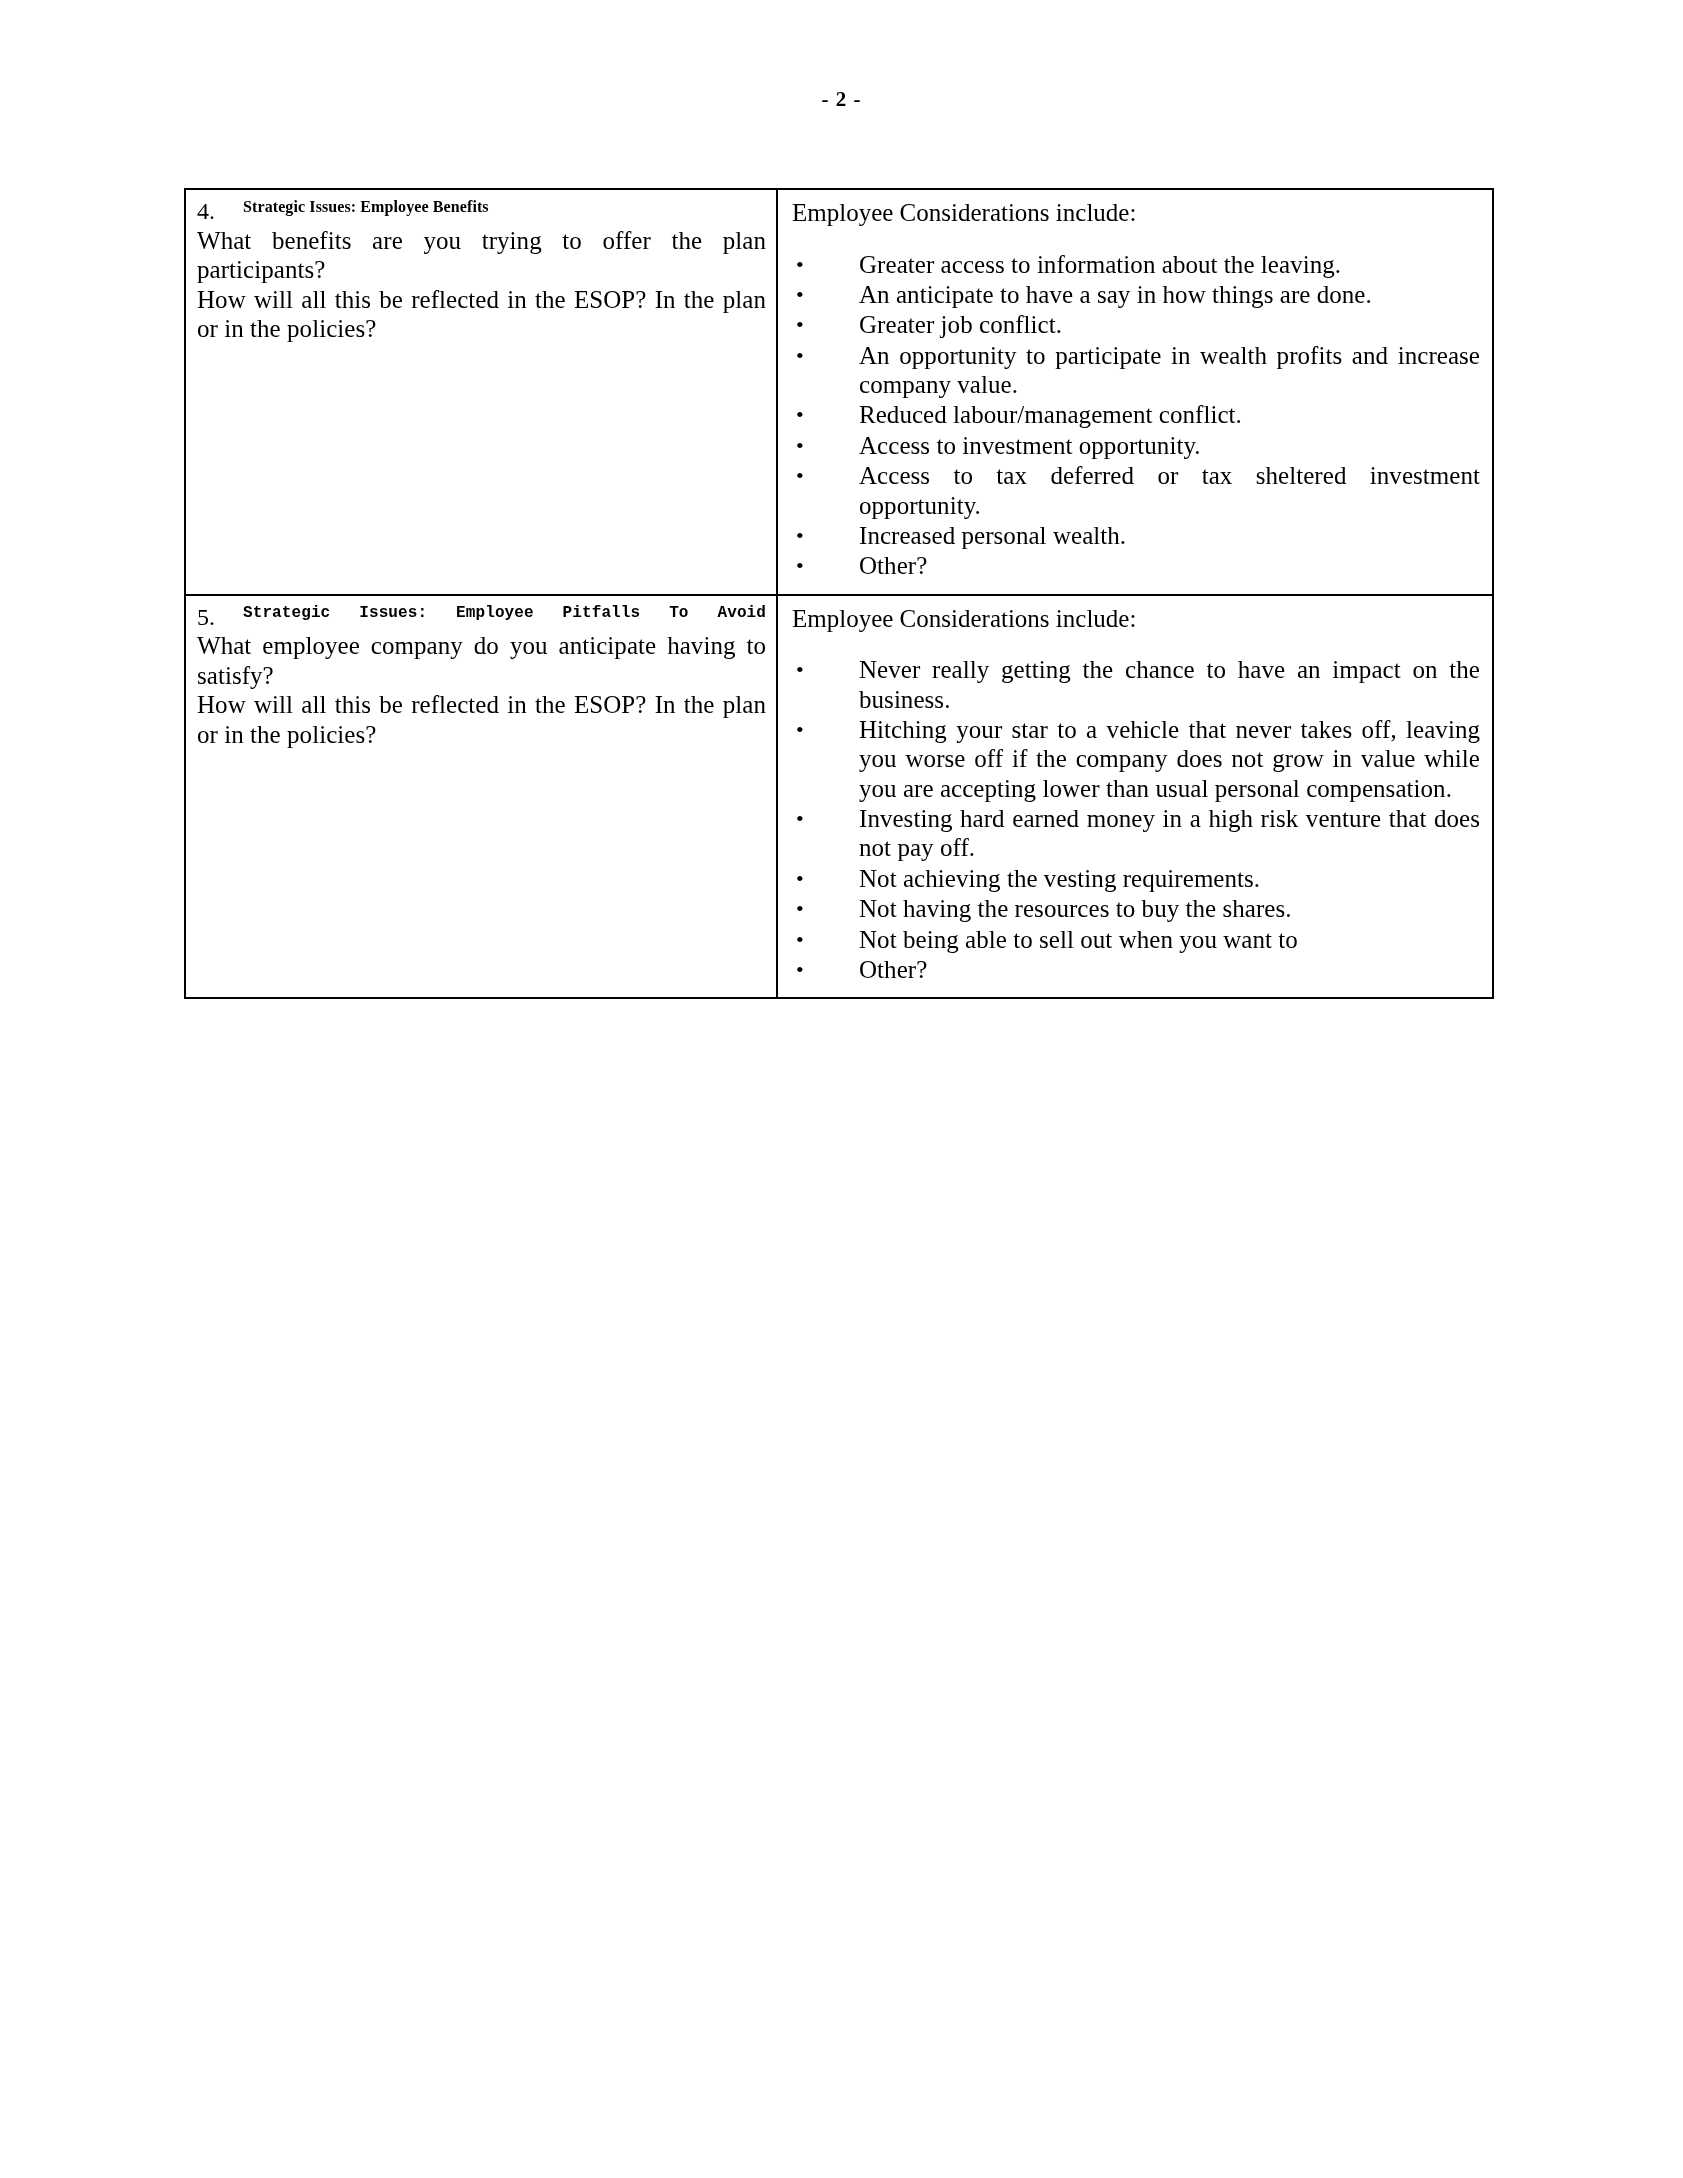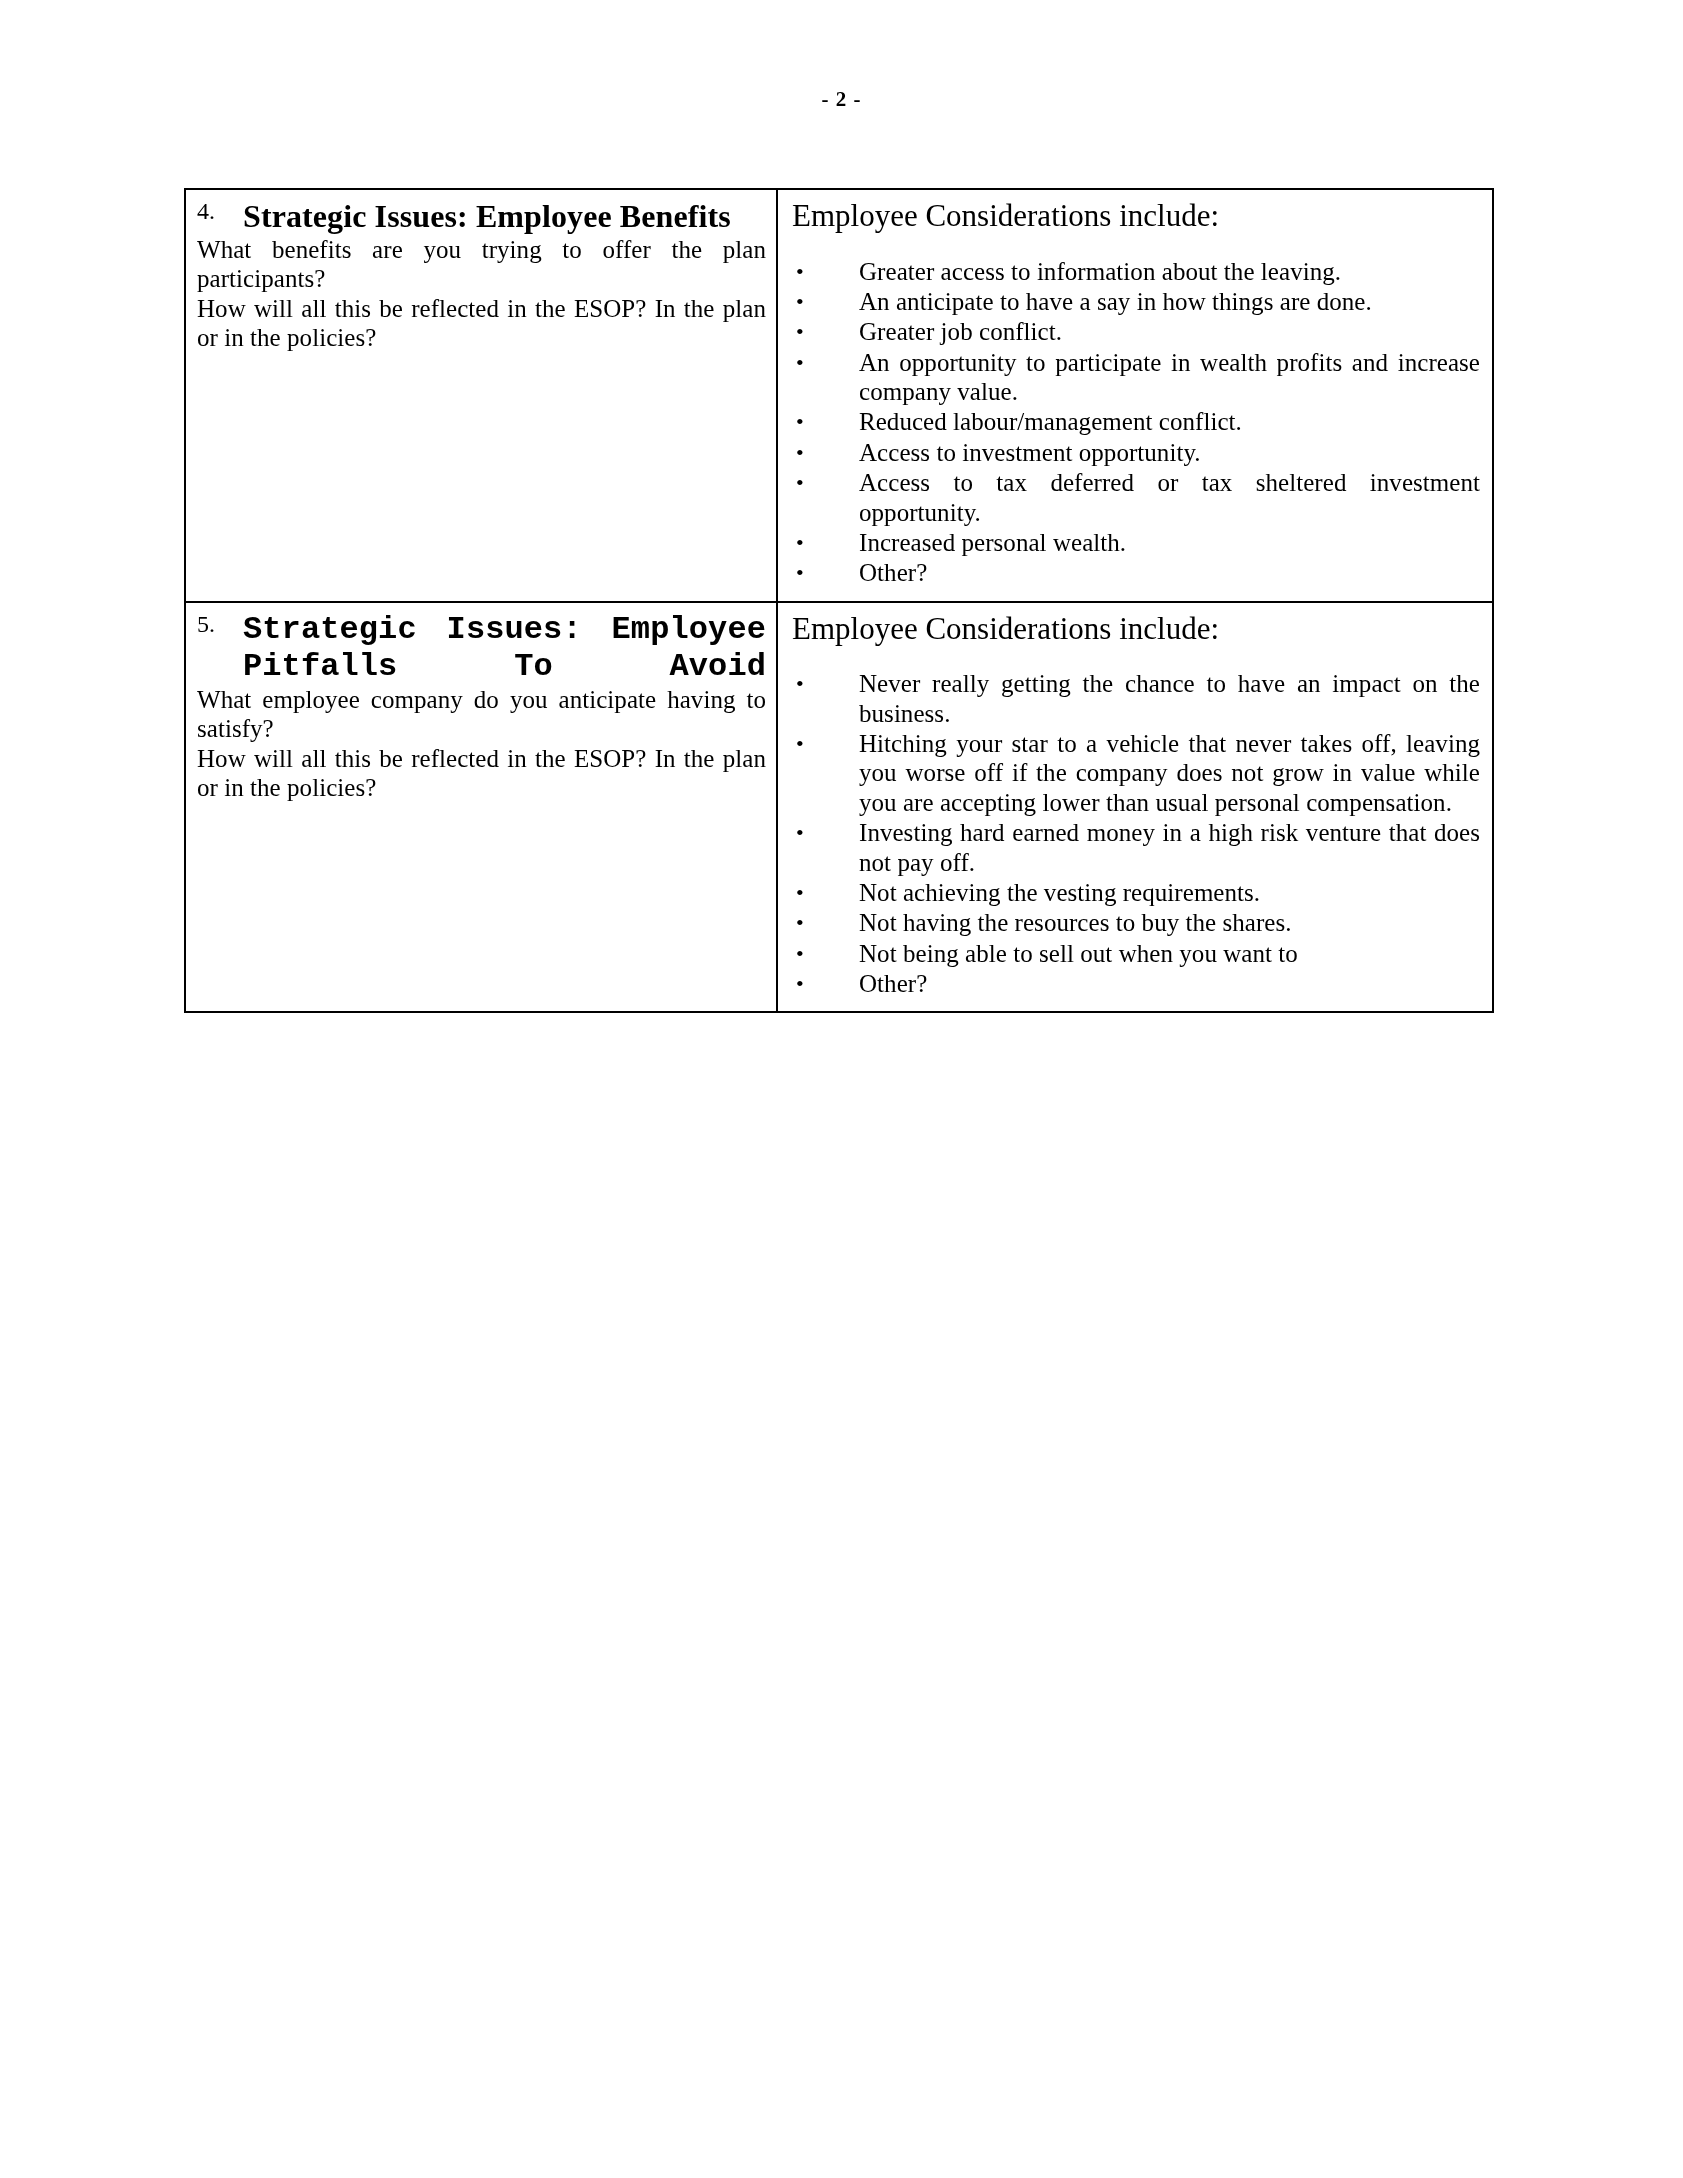--- a/index.html
+++ b/index.html
@@ -72,21 +72,21 @@
     align-items: flex-start;
   }
   .issue-num {
     font-weight: normal;
     font-size: 24px;
     min-width: 46px;
     flex: 0 0 46px;
   }
   .issue-head-text {
     font-weight: bold;
-    font-size: 32px;
+    font-size: 16px;
     letter-spacing: 0.1px;
     flex: 1 1 auto;
   }
   .issue-head-text.justify-head {
     text-align: justify;
     text-align-last: justify;
     font-family: Liberation Mono, monospace;
   }
 
   .issue-para {
@@ -96,21 +96,21 @@
     text-align: justify;
     text-align-last: left;
     letter-spacing: 0.05px;
   }
   .issue-para.second {
     margin-top: 0;
   }
 
   
   .consider-lead {
-    font-size: 31px;
+    font-size: 25px;
     line-height: 1.18;
     margin: 0 0 22px 0;
   }
   ul.consider-list {
     list-style: none;
     margin: 0;
     padding: 0;
   }
   ul.consider-list li {
     position: relative;

